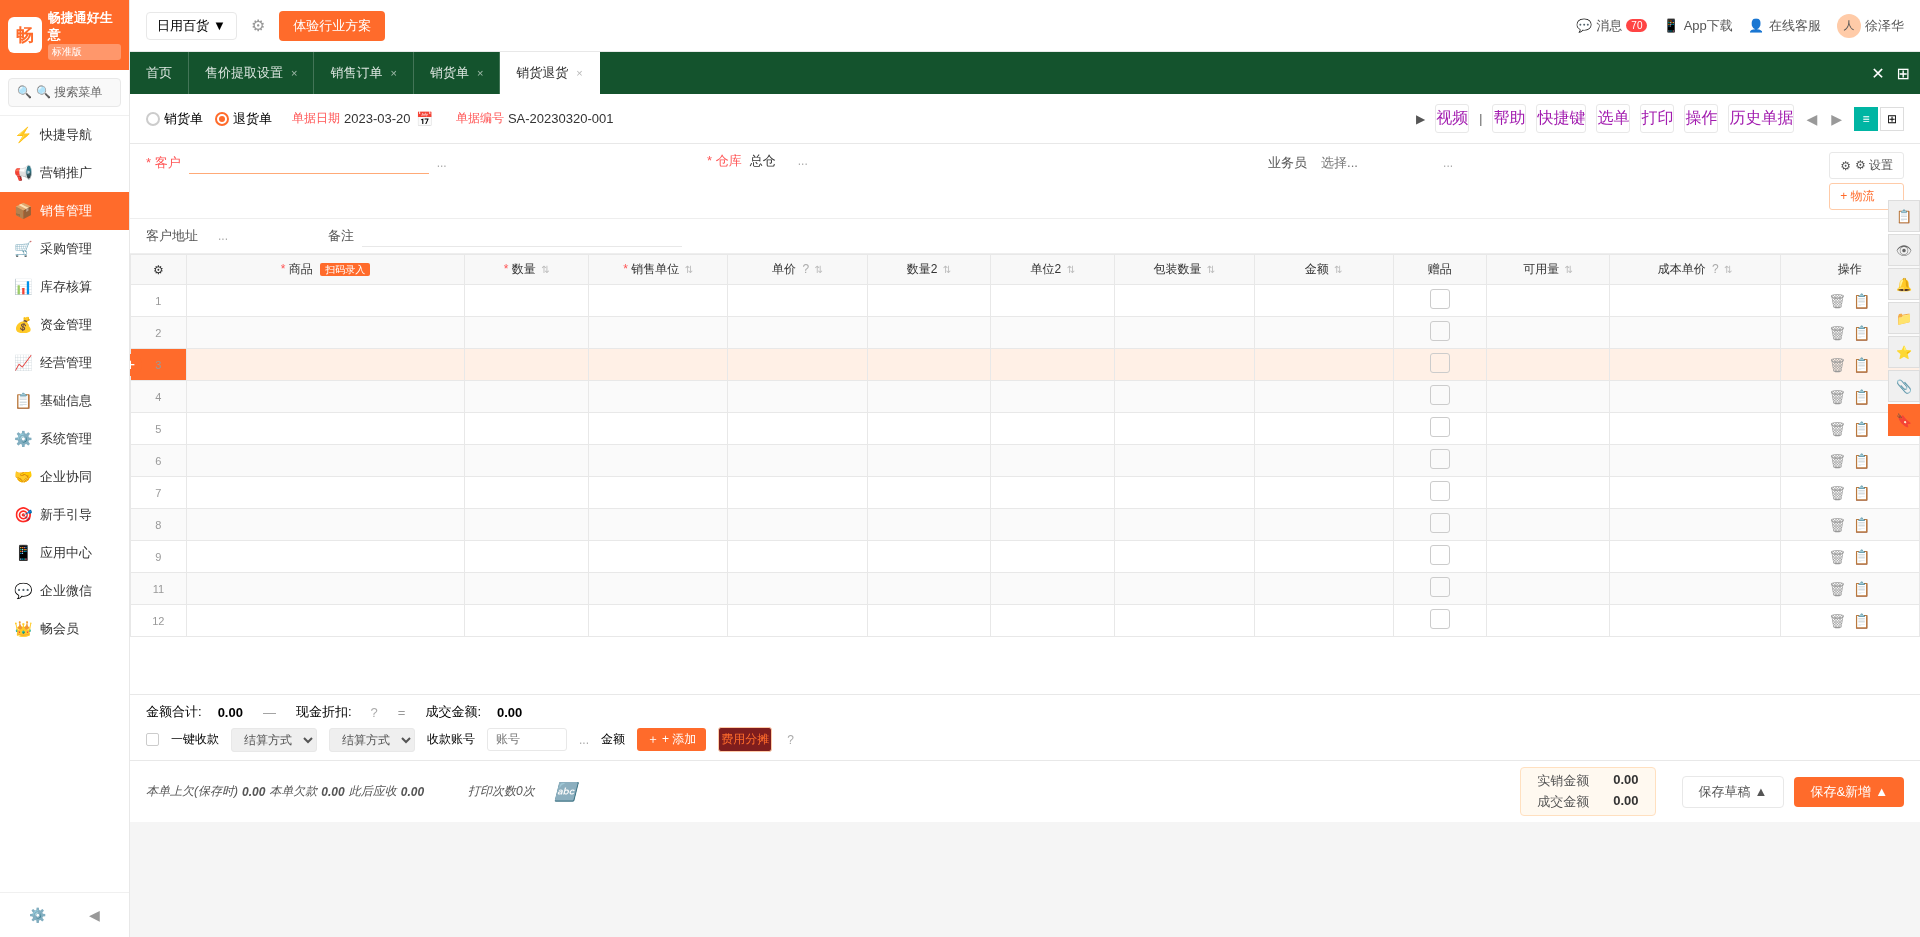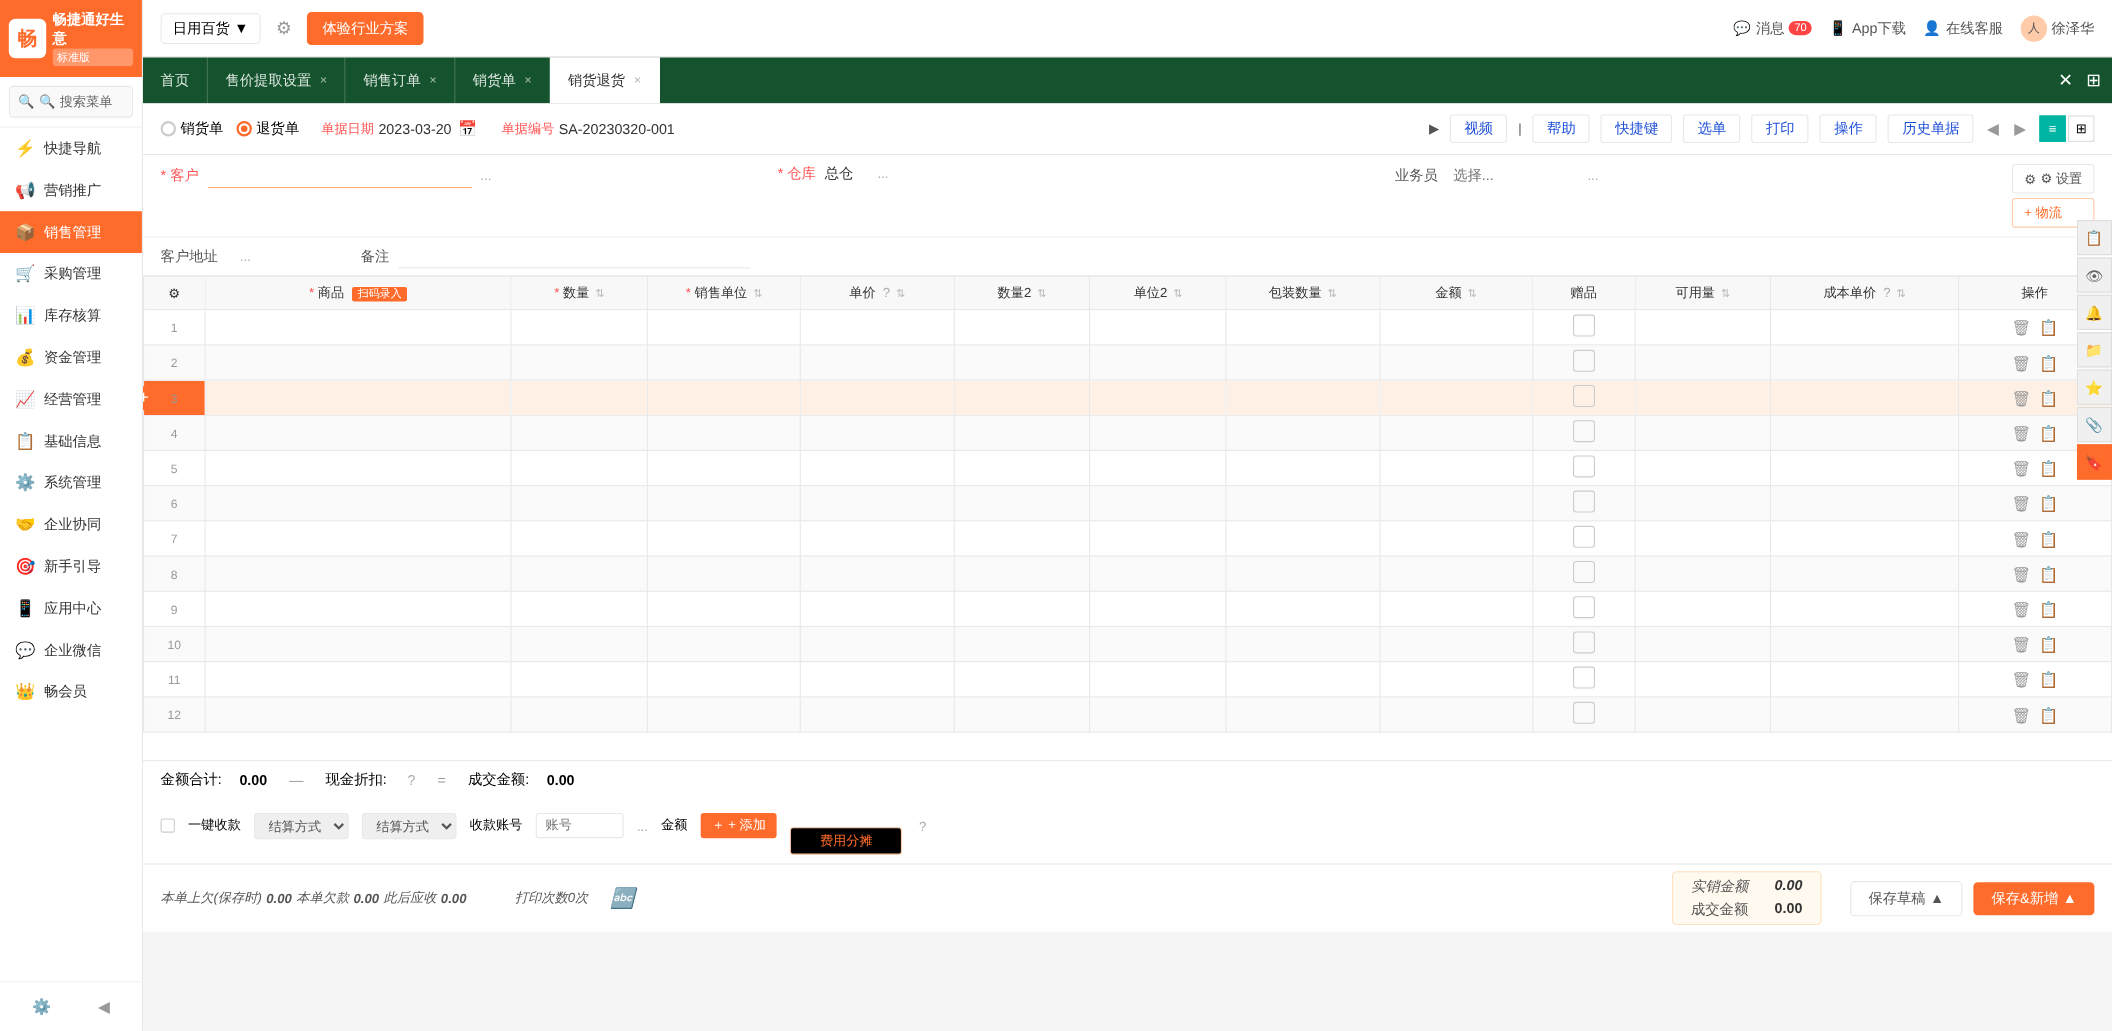--- a/index.html
+++ b/index.html
@@ -91,23 +91,23 @@
     .radio-dot { width: 14px; height: 14px; border-radius: 50%; border: 2px solid #ccc; display: inline-flex; align-items: center; justify-content: center; }
     .radio-dot.checked { border-color: #ff6b2b; }
     .radio-dot.checked::after { content:''; width:6px; height:6px; border-radius:50%; background:#ff6b2b; }
 
     .form-field-label { color: #f55; font-size: 12px; }
     .form-field-value { font-size: 13px; color: #333; }
     .date-field { display: flex; align-items: center; gap: 4px; }
     .doc-no { color: #333; font-size: 13px; }
 
     .action-btn { 
-      display: flex; align-items: center; gap: 3px; padding: 3px 12px; 
+      display: flex; align-items: center; gap: 3px; padding: 3px 0; 
       border: 1px solid #e8e8e8; border-radius: 3px; background: #fff; cursor: pointer;
-      font-size: 13px; color: #1d4ed8;
+      font-size: 16px; color: #a21caf;
     }
     .field-input {
       flex: 1; max-width: 220px; border: none; border-bottom: 1px solid #ffaa77;
       padding: 3px 6px; font-size: 13px; outline: none; color: #333;
     }
     .settings-btn {
       padding: 4px 10px; border: 1px solid #e8e8e8; border-radius: 3px;
       background: #fff; cursor: pointer; font-size: 12px; color: #555;
       display: flex; align-items: center; gap: 4px;
     }
@@ -150,22 +150,22 @@
     .checkbox-small { width: 13px; height: 13px; border: 1px solid #ccc; display: inline-block; border-radius: 2px; vertical-align: middle; }
     .payment-select {
       border: 1px solid #e8e8e8; border-radius: 3px; padding: 3px 8px; font-size: 12px; color: #555;
     }
     .add-btn {
       background: #ff6b2b; color: #fff; border: none; padding: 3px 10px;
       border-radius: 3px; cursor: pointer; font-size: 12px;
       display: flex; align-items: center; gap: 3px;
     }
     .feiyong-btn {
-      background: #000000; border: 1px solid #ffcba8; color: #ff6b2b; padding: 3px 26px;
-      border-radius: 3px; cursor: pointer; font-size: 12px; margin-top: 28px;
+      background: #7f1d1d; border: 1px solid #ffcba8; color: #ff6b2b; padding: 3px 2px;
+      border-radius: 3px; cursor: pointer; font-size: 12px;
     }
 
     
     .very-bottom { 
       background: #fff; border-top: 1px solid #e8e8e8; padding: 6px 16px;
       display: flex; align-items: center; justify-content: space-between; font-size: 12px;
     }
     .bottom-left { display: flex; align-items: center; gap: 4px; color: #555; font-style: italic; }
     .bottom-right { display: flex; align-items: center; gap: 10px; }
     .save-draft-btn {
@@ -670,43 +670,20 @@
       </td>
       <td></td>
       <td></td>
       <td>
         <button class="table-icon-btn">🗑</button>
         <button class="table-icon-btn">📋</button>
       </td>
     </tr>
             <tr>
       <td><span class="row-num">9</span></td>
-      <td>
-        
-        
-      </td>
-      <td></td>
-      <td></td>
-      <td></td>
-      <td></td>
-      <td></td>
-      <td></td>
-      <td></td>
-      <td>
-        <span class="checkbox-cell"></span>
-      </td>
-      <td></td>
-      <td></td>
-      <td>
-        <button class="table-icon-btn">🗑</button>
-        <button class="table-icon-btn">📋</button>
-      </td>
-    </tr>
-            <tr>
-      <td><span class="row-num">10</span></td>
       <td>
         
         
       </td>
       <td></td>
       <td></td>
       <td></td>
       <td></td>
       <td></td>
       <td></td>
@@ -812,21 +789,21 @@
         <span style="font-weight:bold;">0.00</span>
         <span>此后应收</span>
         <span style="font-weight:bold;">0.00</span>
         <span style="margin-left:40px; color:#555;">打印次数0次</span>
 
         <span style="margin-left:16px; font-size:18px;">🔤</span>
       </div>
       <div class="bottom-right">
 
         <div style="background:#fff9f0; border:1px solid #ffe0c0; border-radius:4px; padding:4px 16px; margin-right:16px;">
-          <div style="display:flex; justify-content:space-between; gap:24px; font-size:13px; margin-bottom:3px;font-style:italic;">
+          <div style="display:flex; justify-content:space-between; gap:24px; font-size:13px; margin-bottom:3px;">
             <span style="color:#555;">实销金额</span>
             <span style="font-weight:bold; color:#333;">0.00</span>
           </div>
           <div style="display:flex; justify-content:space-between; gap:24px; font-size:13px;">
             <span style="color:#555;">成交金额</span>
             <span style="font-weight:bold; color:#333;">0.00</span>
           </div>
         </div>
         <button class="save-draft-btn">
           <span>保存草稿</span>

